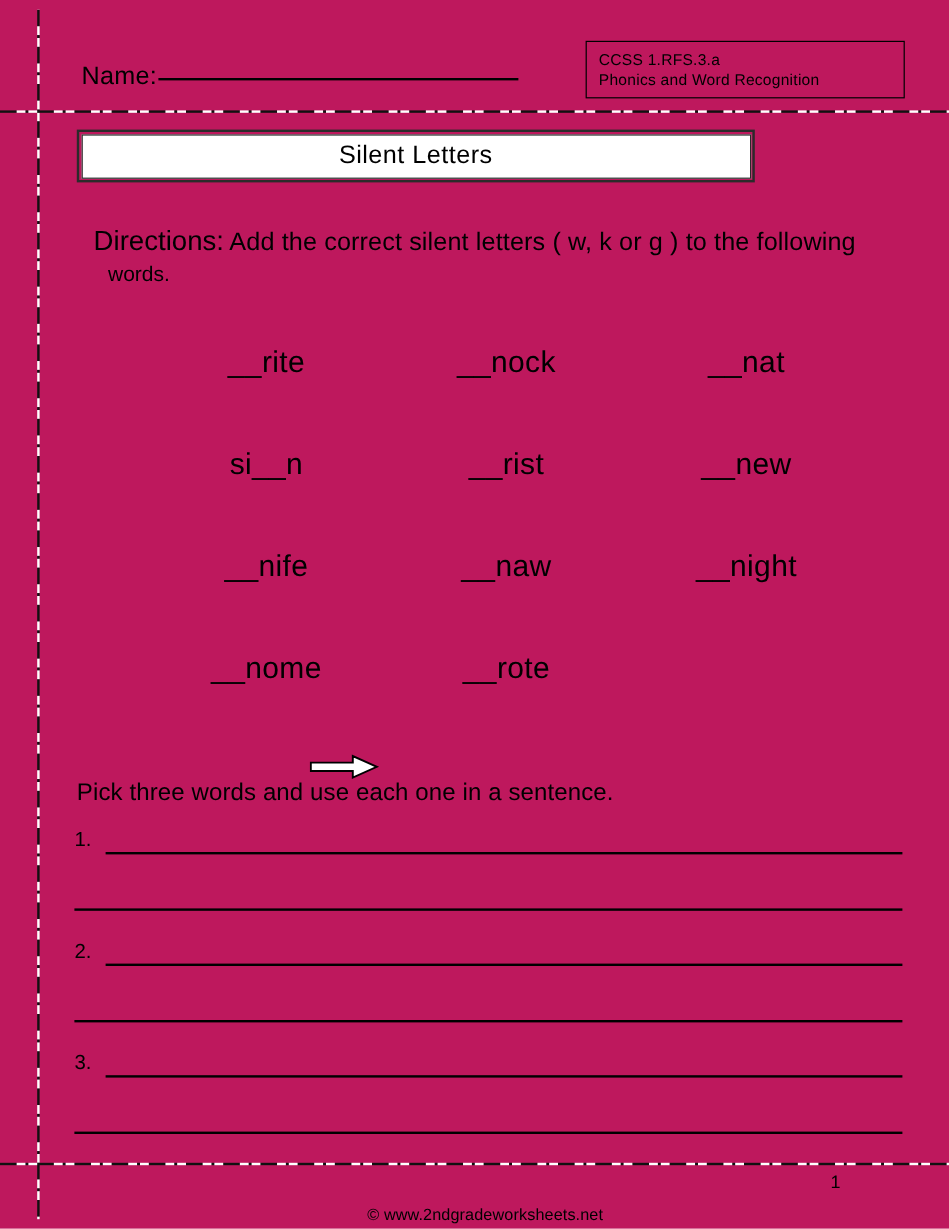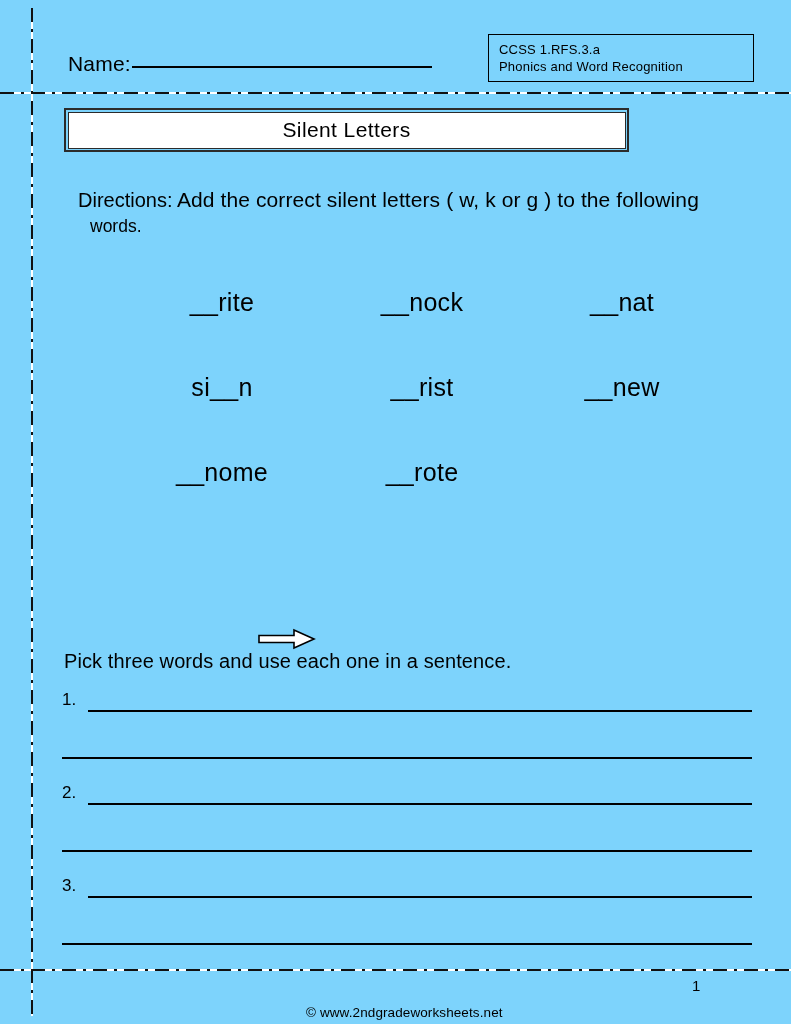--- a/index.html
+++ b/index.html
@@ -8,21 +8,21 @@
     background: #ffffff;
   }
   body {
     font-family: "Liberation Sans", sans-serif;
     color: #000000;
   }
   #page {
     position: relative;
     width: 791px;
     height: 1024px;
-    background: #7dd3fc;
+    background: #be185d;
     overflow: hidden;
   }
   .guide-v-inner {
     position: absolute;
     left: 31px;
     top: 8px;
     width: 2px;
     height: 1008px;
     background-image: linear-gradient(
       to bottom,
@@ -124,21 +124,21 @@
   .directions {
     position: absolute;
     left: 78px;
     top: 186px;
     width: 640px;
   }
   .dir-line {
     line-height: 28px;
   }
   .dir-strong {
-    font-size: 20px;
+    font-size: 23px;
   }
   .dir-body {
     font-size: 21px;
     letter-spacing: .1px;
     text-align: center;
   }
   .dir-second {
     font-size: 17.5px;
     display: block;
     margin-left: 12px;
@@ -268,20 +268,25 @@
       <div class="word-cell">__rite</div>
       <div class="word-cell">__nock</div>
       <div class="word-cell">__nat</div>
     </div>
     <div class="word-row">
       <div class="word-cell">si__n</div>
       <div class="word-cell">__rist</div>
       <div class="word-cell">__new</div>
     </div>
     <div class="word-row">
+      <div class="word-cell">__nife</div>
+      <div class="word-cell">__naw</div>
+      <div class="word-cell">__night</div>
+    </div>
+    <div class="word-row">
       <div class="word-cell">__nome</div>
       <div class="word-cell">__rote</div>
     </div>
   </div>
 
   <div class="prompt-row">
     <svg class="arrow-icon" width="58" height="22" viewBox="0 0 58 22">
       <polygon points="1,7.5 36,7.5 36,2 56,11 36,20 36,14.5 1,14.5" fill="#ffffff" stroke="#000000" stroke-width="1.6" stroke-linejoin="miter"></polygon>
     </svg>
     <span class="prompt-text">Pick three words and use each one in a sentence.</span>

